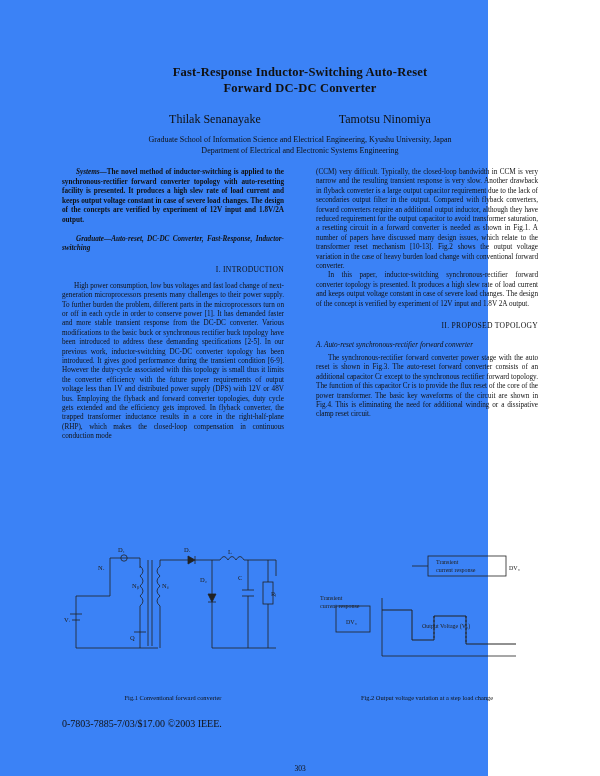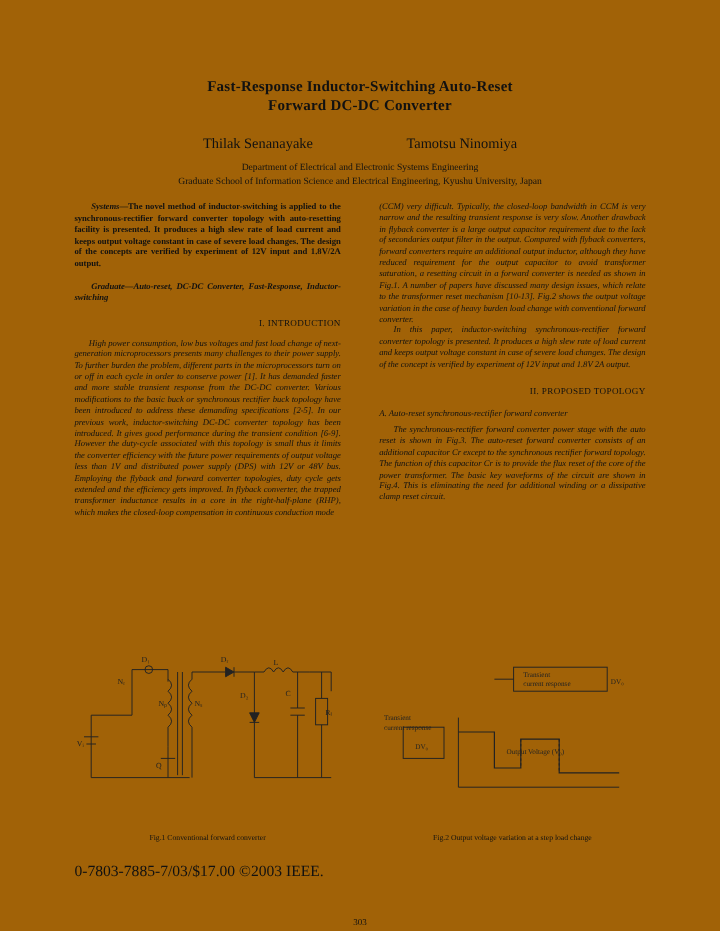--- a/index.html
+++ b/index.html
@@ -11,23 +11,23 @@
     width: 600px;
     height: 776px;
     font-family: "Liberation Serif", serif;
     color: #111;
     position: relative;
     overflow: hidden;
   }
   .page {
     position: absolute;
     left: 0; top: 0;
-    width: 600px;
+    width: 488px;
     height: 776px;
-    background: #a16207;
+    background: #3b82f6;
   }
   .title-block {
     position: absolute;
     left: 60px;
     top: 64px;
     width: 480px;
     text-align: center;
   }
   .title-line {
     font-size: 12.5px;
@@ -88,36 +88,35 @@
     letter-spacing: 0.3px;
   }
   .sub-head {
     margin: 9px 0 5px 0;
     font-size: 7.3px;
     font-style: italic;
   }
   p.body {
     margin: 0 0 0 0;
     text-indent: 12px;
-    font-style: italic;
   }
   .figblock {
     position: absolute;
   }
   .figcap {
     font-size: 6.4px;
     text-align: center;
     line-height: 8px;
     margin-top: 4px;
   }
   .footer-left {
     position: absolute;
     left: 62px;
     top: 718px;
-    font-size: 13px;
+    font-size: 10px;
   }
   .page-num {
     position: absolute;
     left: 0;
     top: 764px;
     width: 600px;
     text-align: center;
     font-size: 7.5px;
   }
   svg text {
@@ -133,22 +132,22 @@
     <div class="title-line">Fast-Response Inductor-Switching Auto-Reset</div>
     <div class="title-line">Forward DC-DC Converter</div>
   </div>
 
   <div class="authors">
     <div class="author-names">
       <span>Thilak Senanayake</span>
       <span>Tamotsu Ninomiya</span>
     </div>
     <div class="affil">
+      <div>Graduate School of Information Science and Electrical Engineering, Kyushu University, Japan</div>
       <div>Department of Electrical and Electronic Systems Engineering</div>
-      <div>Graduate School of Information Science and Electrical Engineering, Kyushu University, Japan</div>
     </div>
   </div>
 
   <div class="col left">
     <div class="abstract">
       <span class="lead">Systems</span>—<span>The novel method of inductor-switching is applied to the synchronous-rectifier forward converter topology with auto-resetting facility is presented. It produces a high slew rate of load current and keeps output voltage constant in case of severe load changes. The design of the concepts are verified by experiment of 12V input and 1.8V/2A output.</span>
     </div>
     <div class="keywords">
       <span>Graduate</span>—<span>Auto-reset, DC-DC Converter, Fast-Response, Inductor-switching</span>
     </div>

